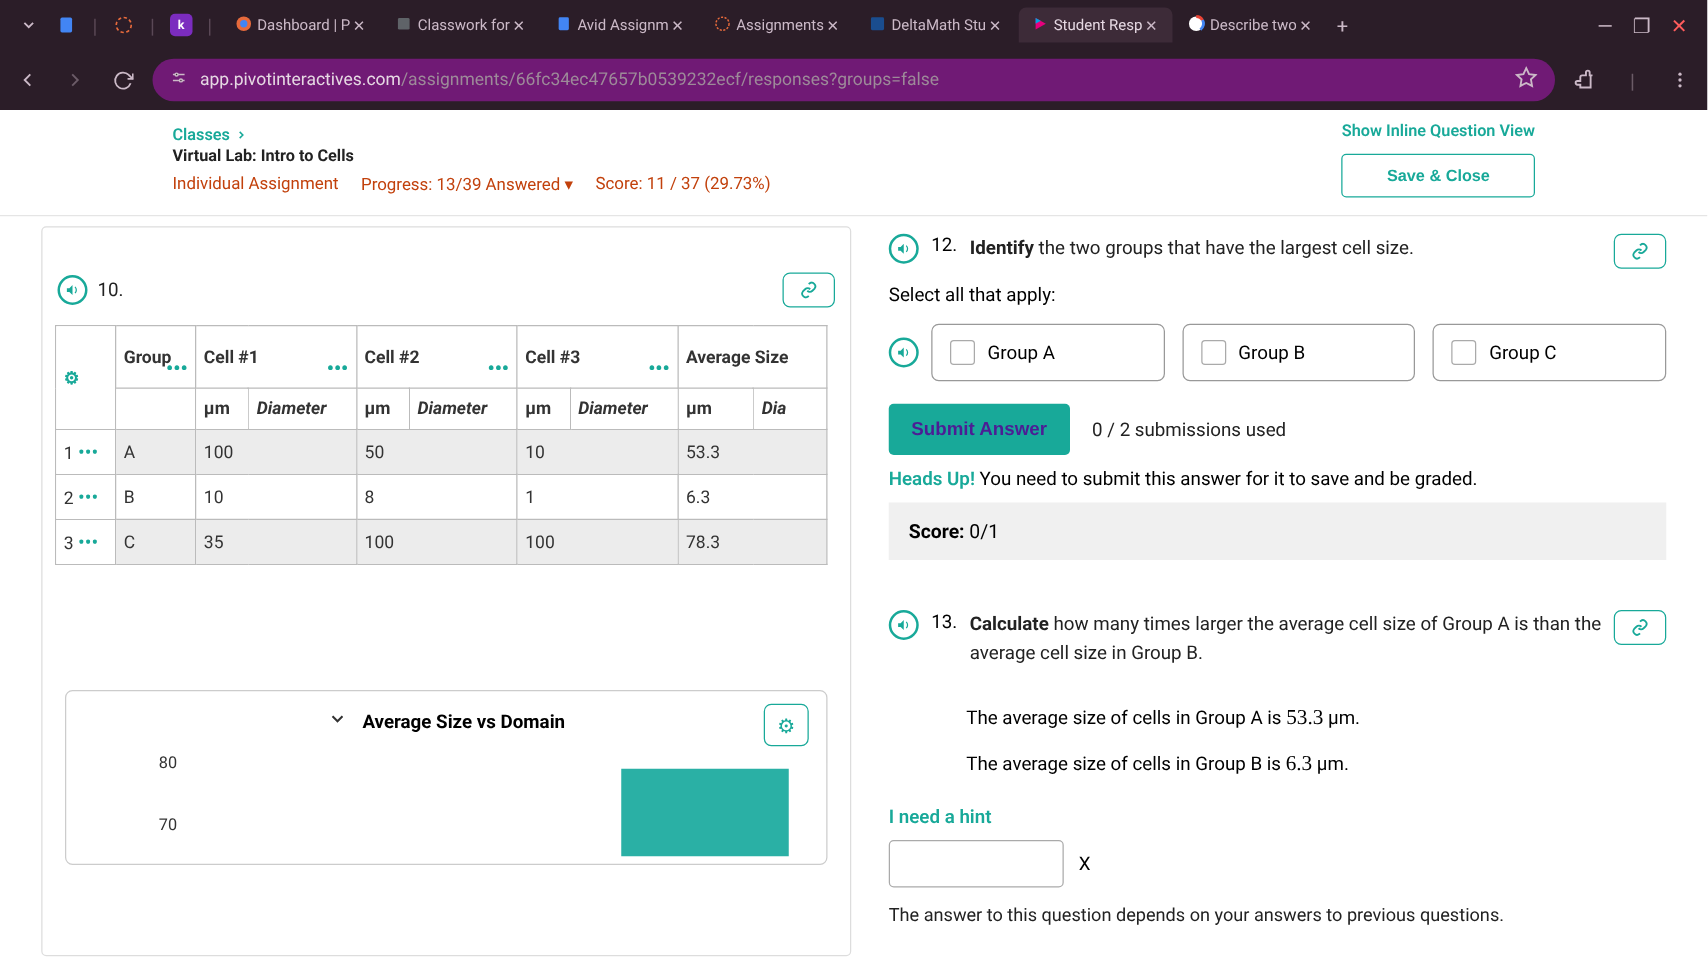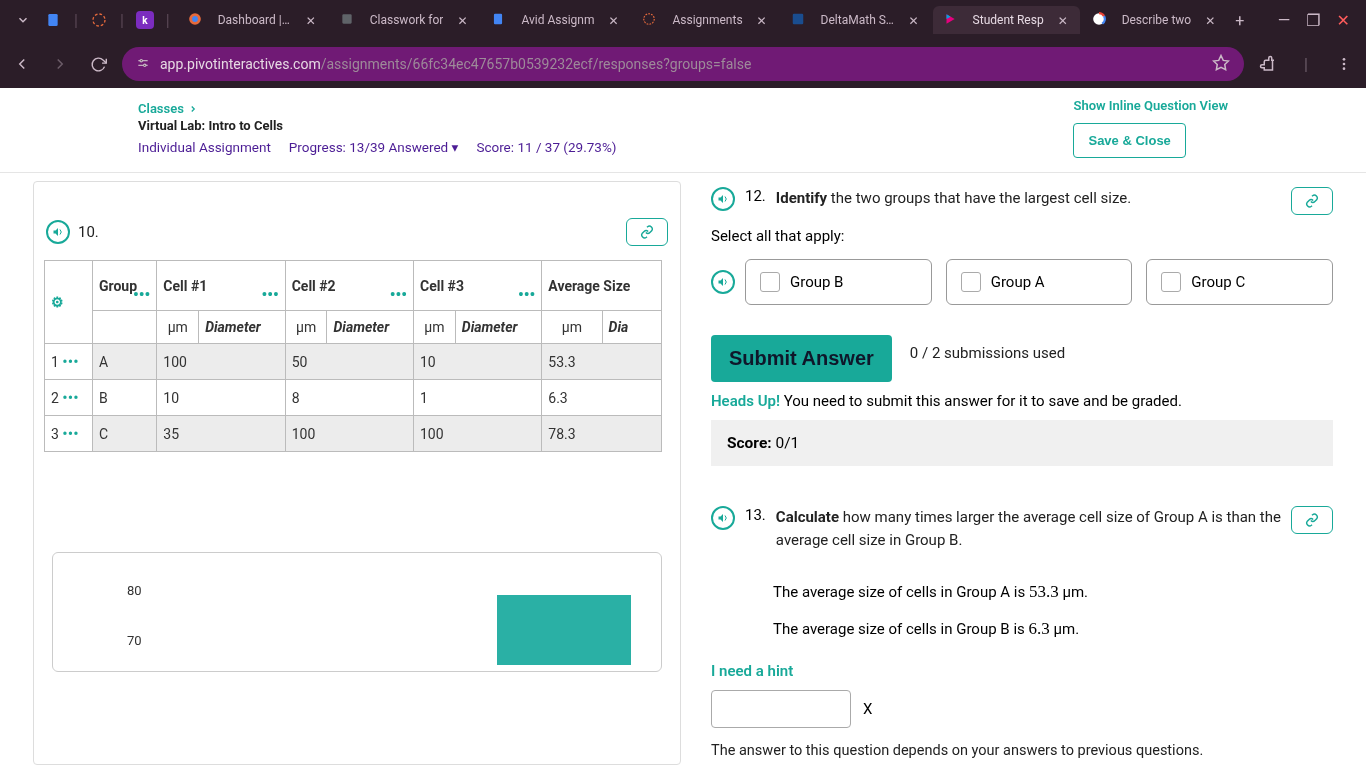--- a/index.html
+++ b/index.html
@@ -3,64 +3,64 @@
 <meta charset="utf-8">
 <style>
 * { margin: 0; padding: 0; box-sizing: border-box; }
 body { font-family: -apple-system, BlinkMacSystemFont, "Segoe UI", Roboto, sans-serif; background: #fff; overflow: hidden; }
 
 
 .browser-chrome { background: #2b1d28; height: 88px; display: flex; flex-direction: column; }
 .tab-strip { display: flex; align-items: center; height: 40px; padding: 0 8px; gap: 2px; }
 .tab-strip-left { display: flex; align-items: center; gap: 12px; padding: 0 6px; }
 .chrome-icon { width: 18px; height: 18px; display: flex; align-items: center; justify-content: center; }
-.tab { display: flex; align-items: center; gap: 14px; padding: 6px 10px; color: #cbb9c7; font-size: 12px; max-width: 150px; border-radius: 6px 6px 0 0; background: transparent; cursor: pointer; }
+.tab { display: flex; align-items: center; gap: 2px; padding: 6px 10px; color: #cbb9c7; font-size: 12px; max-width: 150px; border-radius: 6px 6px 0 0; background: transparent; cursor: pointer; }
 .tab.active { background: #3d2b38; color: #e6d9e3; }
 .tab .favicon { width: 16px; height: 16px; flex-shrink: 0; }
 .tab .title { white-space: nowrap; overflow: hidden; text-overflow: ellipsis; flex: 1; }
 .tab .close { width: 12px; height: 12px; color: #cbb9c7; }
 .newtab { color: #cbb9c7; padding: 6px; cursor: pointer; font-size: 16px; }
 .win-controls { margin-left: auto; display: flex; gap: 16px; color: #cbb9c7; padding-right: 8px; }
 .nav-bar { display: flex; align-items: center; height: 48px; padding: 0 8px; gap: 10px; }
 .nav-btn { width: 28px; height: 28px; display: flex; align-items: center; justify-content: center; color: #cbb9c7; cursor: pointer; }
 .url-bar { flex: 1; background: #701a75; border-radius: 20px; height: 34px; display: flex; align-items: center; padding: 0 14px; color: #cbb9c7; font-size: 14px; gap: 10px; }
 .url-host { color: #e6d9e3; }
 .url-path { color: #9d8a99; }
 .url-right { margin-left: auto; display: flex; gap: 12px; }
 
 
 .app-header { border-bottom: 1px solid #e5e5e5; padding: 10px 0 14px; }
 .header-inner { max-width: 1170px; margin: 0 auto; padding: 0 40px; display: flex; align-items: center; justify-content: space-between; }
 .breadcrumb { color: #18a999; font-size: 13px; font-weight: 600; margin-bottom: 2px; display: flex; align-items: center; gap: 4px; }
 .assign-title { font-size: 13px; font-weight: 700; color: #222; margin-bottom: 6px; }
-.assign-meta { display: flex; gap: 18px; font-size: 13.5px; color: #4c1d95; align-items: center; }
+.assign-meta { display: flex; gap: 18px; font-size: 13.5px; color: #c2410c; align-items: center; }
 .header-right { text-align: right; }
 .inline-link { color: #18a999; font-size: 13px; font-weight: 600; margin-bottom: 10px; display: block; }
-.header-buttons { display: flex; gap: 8px; }
+.header-buttons { display: flex; gap: 8px; flex-direction: column; }
 .btn { border-radius: 4px; padding: 9px 14px; font-size: 13px; font-weight: 600; cursor: pointer; border: 1px solid transparent; }
 .btn-outline { background: #fff; border-color: #18a999; color: #18a999; }
 .btn-solid { background: #18a999; color: #fff; }
 
 
 .content { display: flex; justify-content: center; padding: 8px 30px; height: calc(768px - 88px - 80px); }
 .content-inner { display: flex; gap: 30px; width: 100%; max-width: 1300px; }
 
 .left-panel { width: 648px; border: 1px solid #ddd; border-radius: 4px; padding: 12px 10px; overflow: hidden; position: relative; }
 .q-header { display: flex; align-items: center; justify-content: space-between; margin: 24px 2px 14px; }
 .q-prompt { display: flex; align-items: center; gap: 8px; font-size: 15px; color: #222; }
 .speaker-btn { width: 24px; height: 24px; border: 2px solid #18a999; border-radius: 50%; display: flex; align-items: center; justify-content: center; color: #18a999; font-size: 10px; cursor: pointer; }
 .link-btn { border: 1px solid #18a999; border-radius: 6px; width: 42px; height: 28px; display: flex; align-items: center; justify-content: center; color: #18a999; cursor: pointer; }
 
 
 .data-table { border: 1px solid #bbb; border-collapse: collapse; width: 618px; font-size: 14px; color: #333; }
 .data-table th, .data-table td { border: 1px solid #bbb; padding: 8px 6px; text-align: left; position: relative; }
 .data-table th { font-weight: 700; }
 .th-top { height: 50px; }
 .th-sub { background: #fff; font-style: italic; font-weight: 400; }
-.th-sub.unit { font-style: normal; font-weight: 400; text-align: center; }
+.th-sub.unit { font-style: normal; font-weight: 700; }
 .row-head { width: 48px; text-align: center; position: relative; background: #fff; }
 .gear { color: #18a999; cursor: pointer; }
 .dots { color: #18a999; font-size: 16px; cursor: pointer; position: absolute; right: 6px; bottom: 6px; }
 .data-table tbody tr:nth-child(odd) td.datacell { background: #ececec; }
 
 
 .chart-card { border: 1px solid #ccc; border-radius: 6px; margin: 100px 8px 0; padding: 14px; position: relative; }
 .chart-head { display: flex; align-items: center; justify-content: center; gap: 12px; position: relative; }
 .chart-title { font-weight: 700; font-size: 15px; }
 .chart-gear { position: absolute; right: 0; top: -4px; border: 1px solid #18a999; color: #18a999; width: 36px; height: 34px; border-radius: 6px; display: flex; align-items: center; justify-content: center; cursor: pointer; }
@@ -72,21 +72,21 @@
 
 .right-panel { flex: 1; padding-top: 6px; }
 .question { margin-bottom: 40px; }
 .q-row { display: flex; align-items: flex-start; gap: 10px; }
 .q-num { font-size: 15px; text-align: center; }
 .q-text { font-size: 15px; color: #222; flex: 1; line-height: 1.5; }
 .opt-row { display: flex; gap: 14px; margin: 14px 0; padding-left: 34px; }
 .opt { border: 1px solid #999; border-radius: 6px; padding: 12px 14px; display: flex; align-items: center; gap: 10px; flex: 1; cursor: pointer; font-size: 15px; }
 .opt .cb { width: 20px; height: 20px; border: 1px solid #aaa; border-radius: 3px; }
 .submit-row { display: flex; align-items: center; gap: 18px; margin: 8px 0; }
-.btn-submit { background: #18a999; color: #0f172a; border: none; border-radius: 4px; padding: 12px 18px; font-size: 20px; font-weight: 600; cursor: pointer; margin-top: 12px; }
+.btn-submit { background: #18a999; color: #4c1d95; border: none; border-radius: 4px; padding: 12px 18px; font-size: 15px; font-weight: 600; cursor: pointer; }
 .subs-used { font-size: 15px; color: #222; }
 .heads-up { font-size: 15px; margin: 10px 0; }
 .heads-up .hu { color: #18a999; font-weight: 600; }
 .score-bar { background: #f0f0f0; padding: 14px 16px; font-size: 15.5px; margin-top: 8px; }
 .score-bar b { font-weight: 700; }
 .hint-link { color: #18a999; font-weight: 600; font-size: 15px; margin: 14px 0 10px; display: block; cursor: pointer; }
 .ans-row { display: flex; align-items: center; gap: 12px; font-size: 15px; }
 .ans-input { border: 1px solid #aaa; border-radius: 4px; width: 140px; height: 38px; padding: 0 8px; }
 .dep-note { font-size: 14.5px; color: #222; margin-top: 14px; }
 .mathnum { font-family: "Times New Roman", serif; font-size: 17px; }
@@ -315,20 +315,29 @@
             <td class="datacell">C</td>
             <td class="datacell" colspan="2">35</td>
             <td class="datacell" colspan="2">100</td>
             <td class="datacell" colspan="2">100</td>
             <td class="datacell" colspan="2">78.3</td>
           </tr>
         </tbody>
       </table>
 
       <div class="chart-card">
+        <div class="chart-head">
+          <span class="chart-collapse">
+            <svg width="16" height="16" viewBox="0 0 24 24" fill="none" stroke="currentColor" stroke-width="2.5">
+                <polyline points="6 9 12 15 18 9"></polyline>
+              </svg>
+          </span>
+          <span class="chart-title">Average Size vs Domain</span>
+          <span class="chart-gear">⚙</span>
+        </div>
         <div class="chart-body">
           <span class="ytick" style="top:-4px">80</span>
           <span class="ytick" style="top:46px">70</span>
           <div class="bar" style="left:430px;width:134px;top:8px;height:70px"></div>
         </div>
       </div>
     </div>
 
     <div class="right-panel">
 
@@ -353,25 +362,25 @@
         <div style="display:flex;align-items:center;gap:10px;margin-top:14px">
           <span class="speaker-btn">
             <svg width="12" height="12" viewBox="0 0 24 24" fill="currentColor">
                 <path d="M3 9v6h4l5 5V4L7 9H3z"></path>
                 <path d="M16 7a7 7 0 0 1 0 10" fill="none" stroke="currentColor" stroke-width="2"></path>
               </svg>
           </span>
           <div class="opt-row" style="padding-left:0;margin:0;flex:1">
             <label class="opt">
                 <span class="cb"></span>
-                <span>Group B</span>
+                <span>Group A</span>
               </label>
             <label class="opt">
                 <span class="cb"></span>
-                <span>Group A</span>
+                <span>Group B</span>
               </label>
             <label class="opt">
                 <span class="cb"></span>
                 <span>Group C</span>
               </label>
           </div>
         </div>
         <div class="submit-row" style="margin-top:18px">
           <button class="btn-submit">Submit Answer</button>
           <span class="subs-used">0 / 2 submissions used</span>

